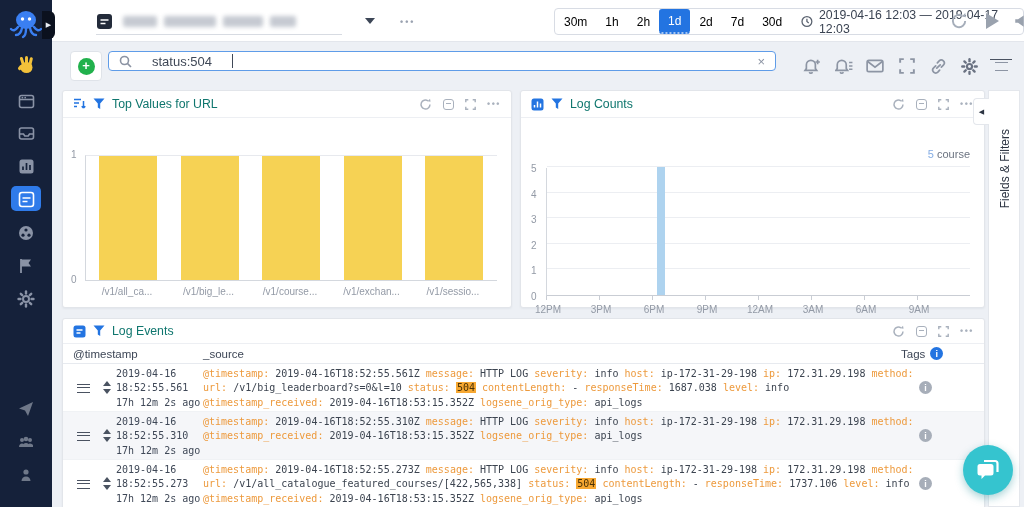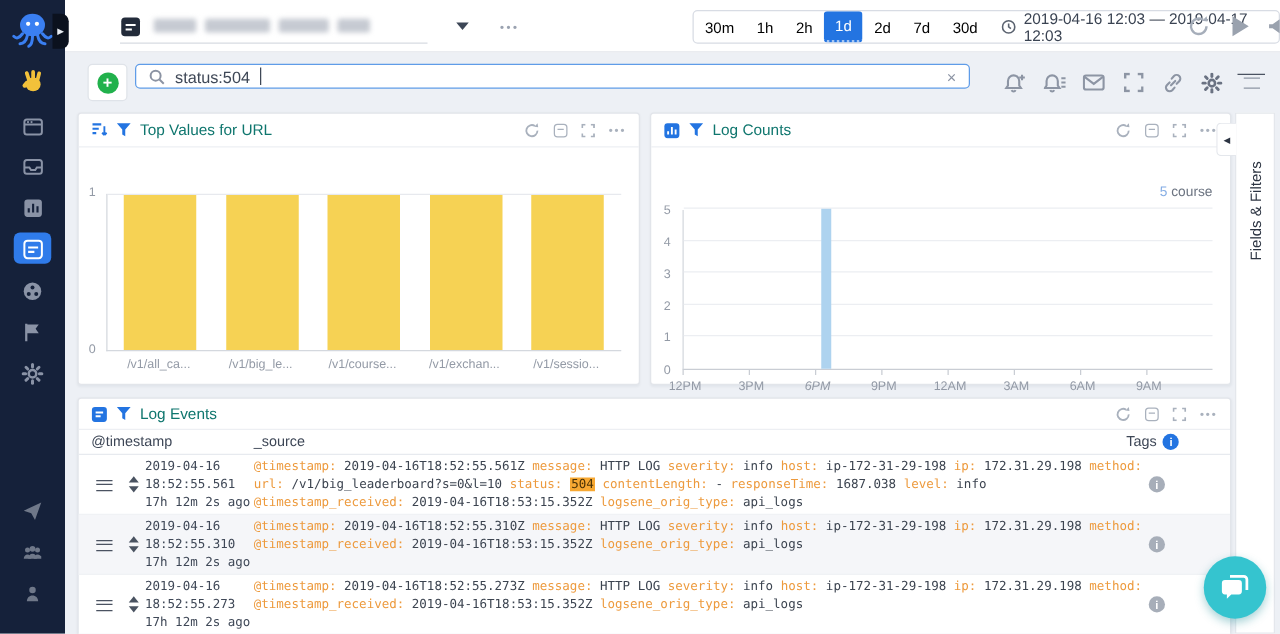--- a/index.html
+++ b/index.html
@@ -23,21 +23,21 @@
   #time-group { left:502px; top:8px; height:27px; border:1px solid #d8dce4; border-radius:4px; background:#fff; display:flex; align-items:stretch; }
   .tr-btn { padding:0 9px; font-size:12px; color:#000000; display:flex; align-items:center; cursor:pointer; border-radius:3px; }
   .tr-btn.sel { background:#2374e1; color:#fff; border-bottom:2px dotted rgba(255,255,255,.6); }
   #date-range { display:flex; align-items:center; gap:6px; padding:0 10px; font-size:12.3px; color:#3a4352; }
 
   .hdr-ic { color:#a6aeba; cursor:pointer; }
 
   
   #add-btn { left:70px; top:51px; width:32px; height:30px; background:#fff; border:1px solid #dfe3e9; border-radius:4px; display:flex; align-items:center; justify-content:center; cursor:pointer; }
   #add-plus { width:17px; height:17px; border-radius:50%; background:#21b14c; color:#fff; font-size:13px; font-weight:bold; display:flex; align-items:center; justify-content:center; line-height:0; }
-  #search-box { left:108px; top:51px; width:668px; height:20px; background:#fff; border:1.5px solid #5f9ce8; border-radius:4px; display:flex; align-items:center; padding:0 10px; gap:8px; }
+  #search-box { left:108px; top:51px; width:668px; height:20px; background:#fff; border:1.5px solid #5f9ce8; border-radius:4px; display:flex; align-items:center; padding:0 10px; gap:20px; }
   #search-text { font-size:13px; color:#3f4857; }
   #cursor { display:inline-block; width:1px; height:14px; background:#3f4857; vertical-align:-2px; }
   #search-clear { margin-left:auto; color:#8b93a3; font-size:13px; cursor:pointer; }
   .srch-ic { position:absolute; top:57px; width:22px; height:18px; color:#8d95a4; display:flex; align-items:center; justify-content:center; cursor:pointer; }
 
   
   .panel { position:absolute; background:#fff; border:1px solid #e2e5ea; border-radius:3px; box-shadow:0 1px 2px rgba(20,30,60,.05); }
   .panel-h { height:27px; border-bottom:1px solid #edeff3; display:flex; align-items:center; padding:0 10px; gap:7px; }
   .panel-title { font-size:12.3px; color:#0f766e; }
   .ph-icons { margin-left:auto; display:flex; align-items:center; gap:11px; color:#a9b1bd; }
@@ -385,21 +385,21 @@
         <span class="ytick" style="left: 10px; top: 96.2px;">3</span>
         <span class="ytick" style="left: 10px; top: 70.6px;">4</span>
         <span class="ytick" style="left: 10px; top: 45px;">5</span>
       </div>
     <div id="lc-xlabels">
         <div class="lc-xtickmark" style="left: 25px; top: 178px; height: 4px;"></div>
         <span class="xtick" style="left: 5px; top: 186px; width: 44px; text-align: center;">12PM</span>
         <div class="lc-xtickmark" style="left: 78px; top: 178px; height: 4px;"></div>
         <span class="xtick" style="left: 58px; top: 186px; width: 44px; text-align: center;">3PM</span>
         <div class="lc-xtickmark" style="left: 131px; top: 178px; height: 4px;"></div>
-        <span class="xtick" style="left: 111px; top: 186px; width: 44px; text-align: center; font-style: italic;">6PM</span>
+        <span class="xtick" style="left: 111px; top: 186px; width: 44px; text-align: center;">6PM</span>
         <div class="lc-xtickmark" style="left: 184px; top: 178px; height: 4px;"></div>
         <span class="xtick" style="left: 164px; top: 186px; width: 44px; text-align: center;">9PM</span>
         <div class="lc-xtickmark" style="left: 237px; top: 178px; height: 4px;"></div>
         <span class="xtick" style="left: 217px; top: 186px; width: 44px; text-align: center;">12AM</span>
         <div class="lc-xtickmark" style="left: 290px; top: 178px; height: 4px;"></div>
         <span class="xtick" style="left: 270px; top: 186px; width: 44px; text-align: center;">3AM</span>
         <div class="lc-xtickmark" style="left: 343px; top: 178px; height: 4px;"></div>
         <span class="xtick" style="left: 323px; top: 186px; width: 44px; text-align: center;">6AM</span>
         <div class="lc-xtickmark" style="left: 396px; top: 178px; height: 4px;"></div>
         <span class="xtick" style="left: 376px; top: 186px; width: 44px; text-align: center;">9AM</span>
@@ -486,20 +486,21 @@
           <i class="up"></i>
           <i class="dn"></i>
         </div>
     <div class="ts">
       <div>2019-04-16</div>
       <div>18:52:55.273</div>
       <div>17h 12m 2s ago</div>
     </div>
     <div class="src">
           <div class="src-line"><span class="k">@timestamp:</span> <span class="v">2019-04-16T18:52:55.273Z</span> <span class="k">message:</span> <span class="v">HTTP LOG</span> <span class="k">severity:</span> <span class="v">info</span> <span class="k">host:</span> <span class="v">ip-172-31-29-198</span> <span class="k">ip:</span> <span class="v">172.31.29.198</span> <span class="k">method:</span>  </div>
+          <div class="src-line"><span class="k">url:</span> <span class="v">/v1/all_catalogue_featured_courses/[422,565,338]</span> <span class="k">status:</span> <span class="v hl">504</span> <span class="k">contentLength:</span> <span class="v">-</span> <span class="k">responseTime:</span> <span class="v">1737.106</span> <span class="k">level:</span> <span class="v">info</span> </div>
           <div class="src-line"><span class="k">@timestamp_received:</span> <span class="v">2019-04-16T18:53:15.352Z</span> <span class="k">logsene_orig_type:</span> <span class="v">api_logs</span> </div>
         </div>
     <span class="info">i</span>
   </div>
     </div>
 </div>
 
 <div id="chat-btn" class="abs">
   <svg width="26" height="26" viewBox="0 0 26 26">
     <path d="M9 4h11a2.5 2.5 0 0 1 2.5 2.5V15" fill="none" stroke="#fff" stroke-width="2.2"></path>

